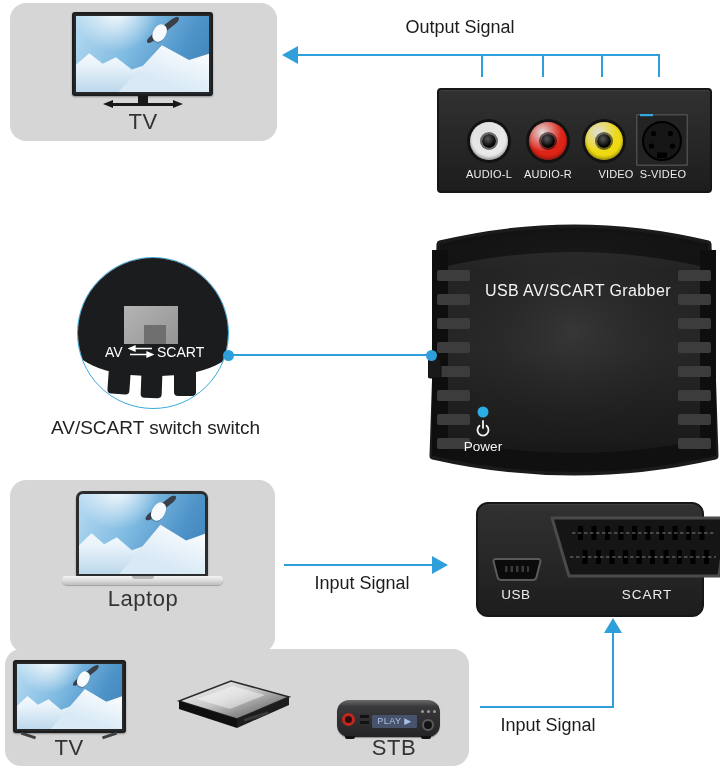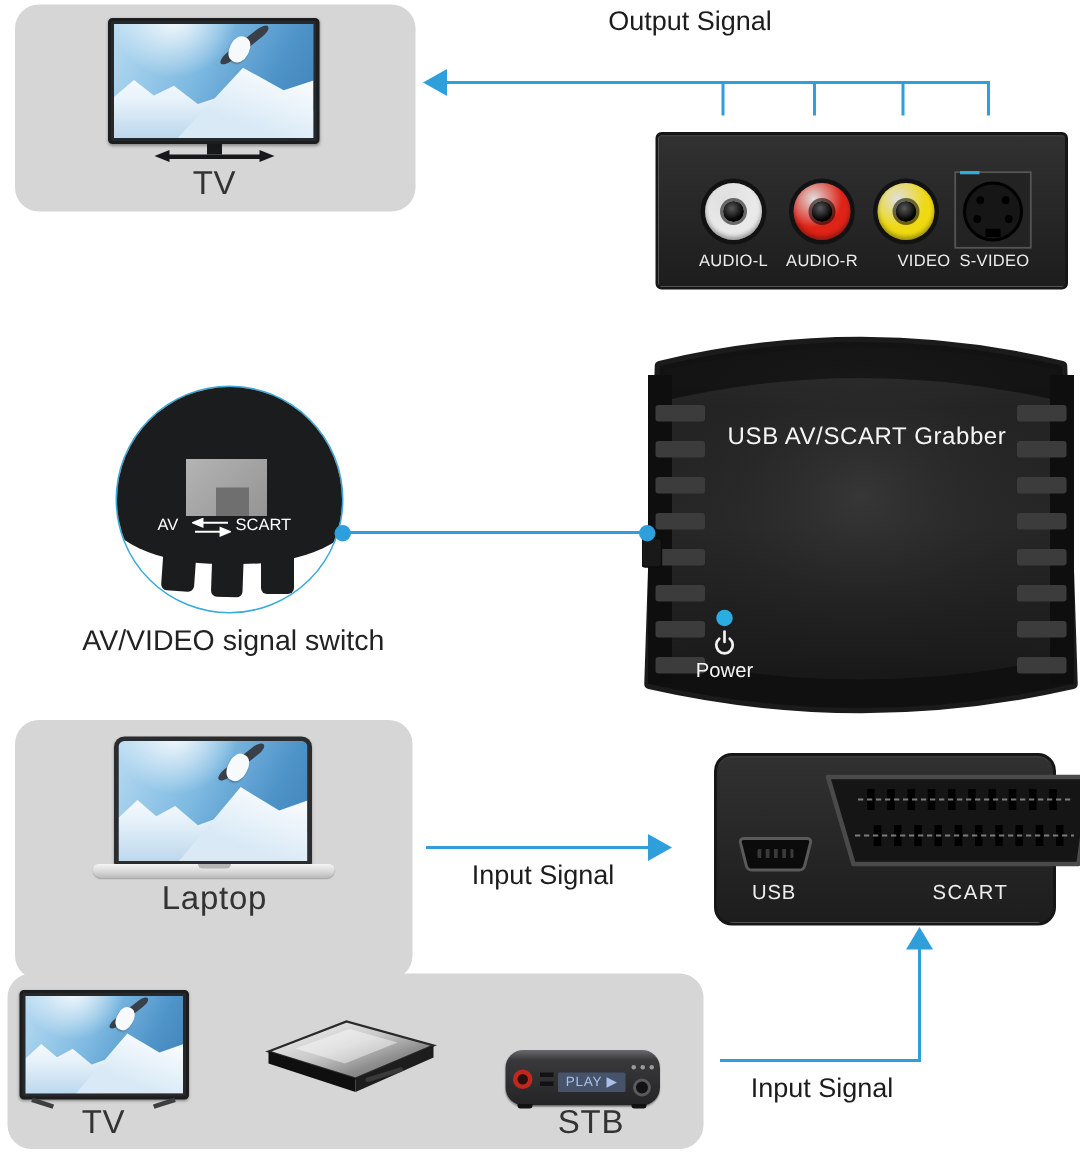--- a/index.html
+++ b/index.html
@@ -61,21 +61,21 @@
     background:radial-gradient(circle at 42% 35%, #5a5a5a 0%, #000 65%); box-shadow:0 0 0 2px rgba(0,0,0,.55); }
 
   
   .callout { position:absolute; width:152px; height:152px; border-radius:50%;
     border:1.5px solid #3aa9db; background:#ffffff; overflow:hidden; }
   .callout .blob { position:absolute; left:-8px; top:-10px; width:168px; height:128px;
     background:#1b1c1d; border-radius:0 0 46% 46%/0 0 28% 28%; }
   .tooth { position:absolute; background:#1b1c1d; border-radius:0 0 4px 4px; }
   .sw-outer { position:absolute; width:54px; height:38px; background:linear-gradient(135deg,#b4b4b4,#949494); }
   .sw-knob  { position:absolute; width:22px; height:19px; background:#6f6f6f; }
-  .sw-text { position:absolute; color:#fff; font-size:11px; }
+  .sw-text { position:absolute; color:#fff; font-size:14px; }
 
   
   .lap-frame { position:absolute; background:#2a2c2e; border-radius:7px 7px 2px 2px; box-shadow:0 1px 2px rgba(0,0,0,.3); }
   .lap-base { position:absolute; height:9px; background:linear-gradient(180deg,#f4f4f4 0%, #d9d9d9 55%, #bdbdbd 100%); border-radius:4px 4px 6px 6px; box-shadow:0 1px 1px rgba(0,0,0,.25); }
   .lap-base::before { content:''; position:absolute; left:50%; top:0; width:22px; height:3px; margin-left:-11px; background:#b5b5b5; border-radius:0 0 4px 4px; }
 
   
   .stb-body { position:absolute; background:linear-gradient(180deg,#6a6a6c 0%, #39393b 18%, #242427 100%); border-radius:12px; box-shadow:0 1px 1px rgba(0,0,0,.35); }
   .stb-display { position:absolute; background:#46536b; border-radius:1px; color:#a9c0e8; font-size:9px; line-height:13px; text-align:center; letter-spacing:.5px; }
   .stb-knob { position:absolute; width:13px; height:13px; border-radius:50%; background:#2a0f0e; border:3px solid #c1271d; }
@@ -95,21 +95,21 @@
       <div class="scene" style="inset:2px;">
         <span class="board"></span>
         <span class="rider"></span>
       </div>
     </div>
     <div class="tv-neck" style="left:128px; top:93px; width:10px; height:7px;"></div>
     <div class="tv-base" style="left:102px; top:100px; width:62px;"></div>
     <div class="dev-label" style="left:93px; top:106px; width:80px;">TV</div>
   </div>
 
-  <div class="sig-label" style="left:379px; top:4px; width:162px;">Output Signal</div>
+  <div class="sig-label" style="left:379px; top:17px; width:162px;">Output Signal</div>
   <div class="ahead-left" style="left:282px; top:46px;"></div>
   <div class="cline" style="left:296px; top:54px; width:364px; height:2px;"></div>
   <div class="cline" style="left:481px; top:56px; width:2px; height:21px;"></div>
   <div class="cline" style="left:542px; top:56px; width:2px; height:21px;"></div>
   <div class="cline" style="left:601px; top:56px; width:2px; height:21px;"></div>
   <div class="cline" style="left:658px; top:56px; width:2px; height:21px;"></div>
 
   <div class="panel" style="left:437px; top:88px; width:275px; height:105px; border-radius:4px;">
     <div class="rca" style="left: 31px; top: 32px; --c: #e9e9e9;"></div>
     <div class="rca" style="left: 90px; top: 32px; --c: #de2317;"></div>
@@ -195,21 +195,21 @@
           <path d="M1,3.5 L7,1 L7,6 Z"></path>
         <line x1="2" y1="9.5" x2="21" y2="9.5"></line>
           <path d="M25,9.5 L19,7 L19,12 Z"></path>
       </g>
     </svg>
     <span class="sw-text" style="left:79px; top:86px;">SCART</span>
   </div>
   <div class="cline" style="left:229px; top:354px; width:202px; height:2px;"></div>
   <div class="cdot" style="left:223px; top:350px;"></div>
   <div class="cdot" style="left:426px; top:350px;"></div>
-  <div class="sig-label" style="left:28px; top:417px; width:255px; font-size:19px; color:#222;">AV/VIDEO signal switch</div>
+  <div class="sig-label" style="left:28px; top:417px; width:255px; font-size:19px; color:#222;">AV/SCART switch switch</div>
 
   <div class="card" style="left:10px; top:480px; width:265px; height:173px;padding-left:24px;">
     <div class="lap-frame" style="left:66px; top:11px; width:132px; height:86px;">
       <div class="scene" style="inset:3px; border-radius:4px 4px 0 0;">
         <span class="board"></span>
         <span class="rider"></span>
       </div>
     </div>
     <div class="lap-base" style="left:52px; top:96px; width:161px;"></div>
     <div class="dev-label" style="left:92px; top:106px; width:82px;">Laptop</div>

